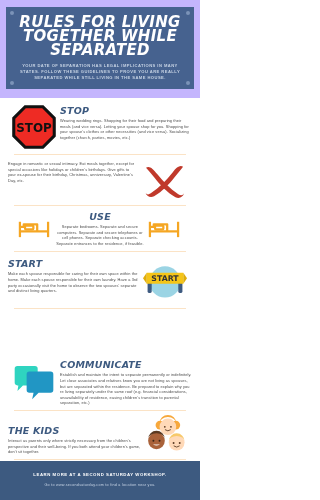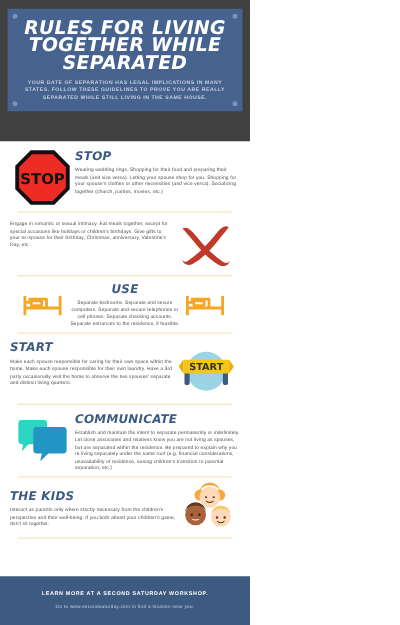--- a/index.html
+++ b/index.html
@@ -6,22 +6,22 @@
   body{
     width:200px;height:500px;overflow:hidden;
     background:#ffffff;
     font-family:"Liberation Sans",sans-serif;
     -webkit-font-smoothing:antialiased;
   }
   .page{width:200px;height:500px;position:relative;background:#fff;display:flex;flex-direction:column;}
 
   
   .header{
-    background:#404040;
-    padding:7px 6px 24px 6px;
+    background:#c4b5fd;
+    padding:7px 6px 9px 6px;
     position:relative;
     flex:0 0 auto;
   }
   .header-inner{
     background:#456391;
     background:#46628f;
     padding:7px 6px 8px 6px;
     position:relative;
   }
   .dot{
@@ -98,25 +98,25 @@
   .sec-use .txtcol{text-align:center;padding:0 3px;}
   .sec-use .sec-head{text-align:center;}
   .sec-use .sec-body{text-align:center;}
   .bed{flex:0 0 auto;width:34px;height:24px;}
 
   
   .sec-start .iconcol{width:54px;height:46px;}
 
   
   .sec-comm .iconcol{width:52px;height:44px;}
-  .sec-comm{align-items:center;}
+  .sec-comm{align-items:flex-end;margin-top:44px;}
 
   
   .sec-kids .iconcol{width:50px;height:38px;}
-  .sec-kids{align-items:center;}
+  .sec-kids{align-items:flex-end;}
 
   
   .footer{
     flex:0 0 auto;
     background:#3d5a80;
     padding:10px 8px 12px 8px;
     text-align:center;
   }
   .footer-main{
     color:#ffffff;font-size:4.3px;font-weight:bold;letter-spacing:0.55px;

